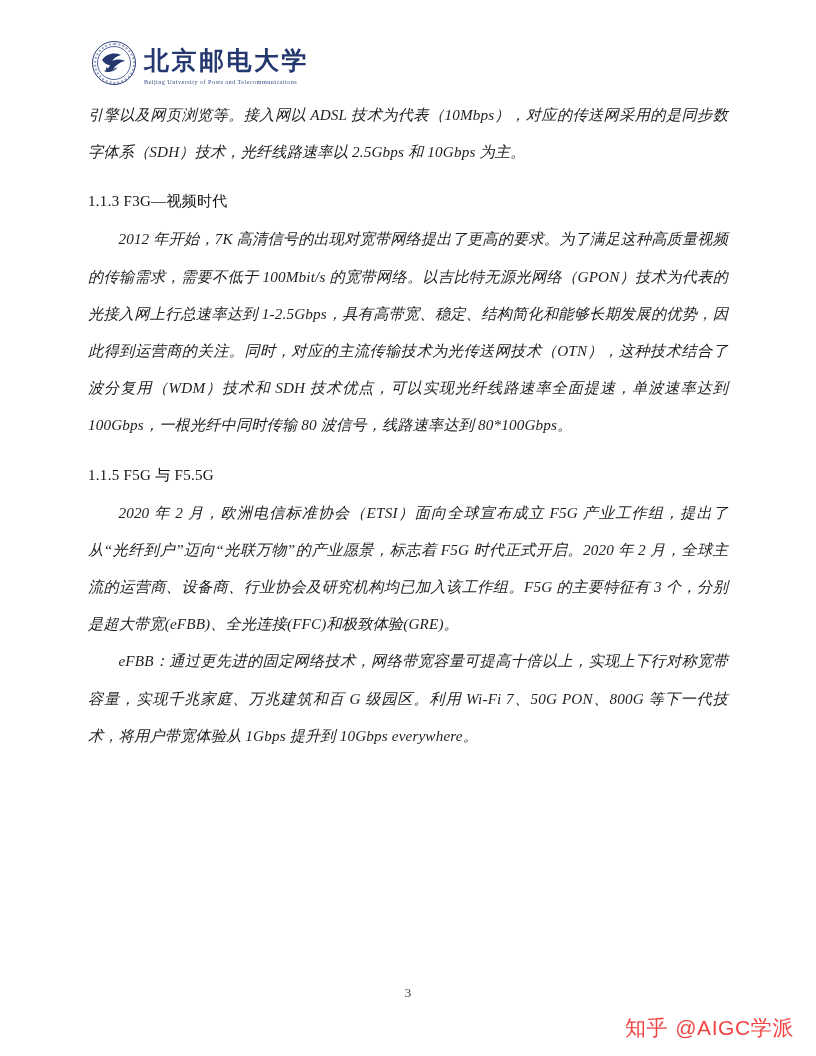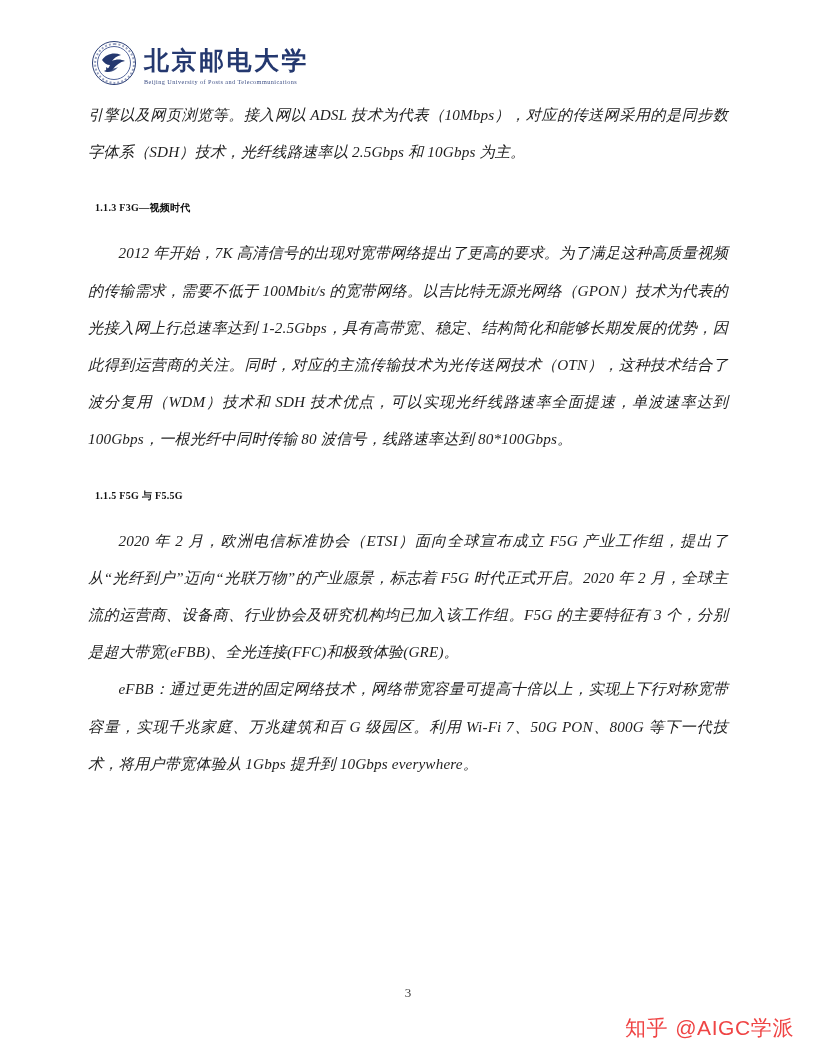--- a/index.html
+++ b/index.html
@@ -103,26 +103,26 @@
     text-align: justify;
     text-justify: inter-ideograph;
     text-indent: 2em;
     color: #1d1d1d;
     letter-spacing: .15px;
     font-style: italic;
   }
   p.para.noindent { text-indent: 0; }
 
   h3.heading {
-    margin: 7px;
+    margin: 0;
     padding-top: 14px;
     padding-bottom: 2px;
-    font-size: 10px;
+    font-size: 15px;
     line-height: 34px;
-    font-weight: 700;
+    font-weight: 400;
     color: #111;
     letter-spacing: .3px;
   }
 
   
   .page-number {
     position: absolute;
     left: 0;
     right: 0;
     top: 985px;

